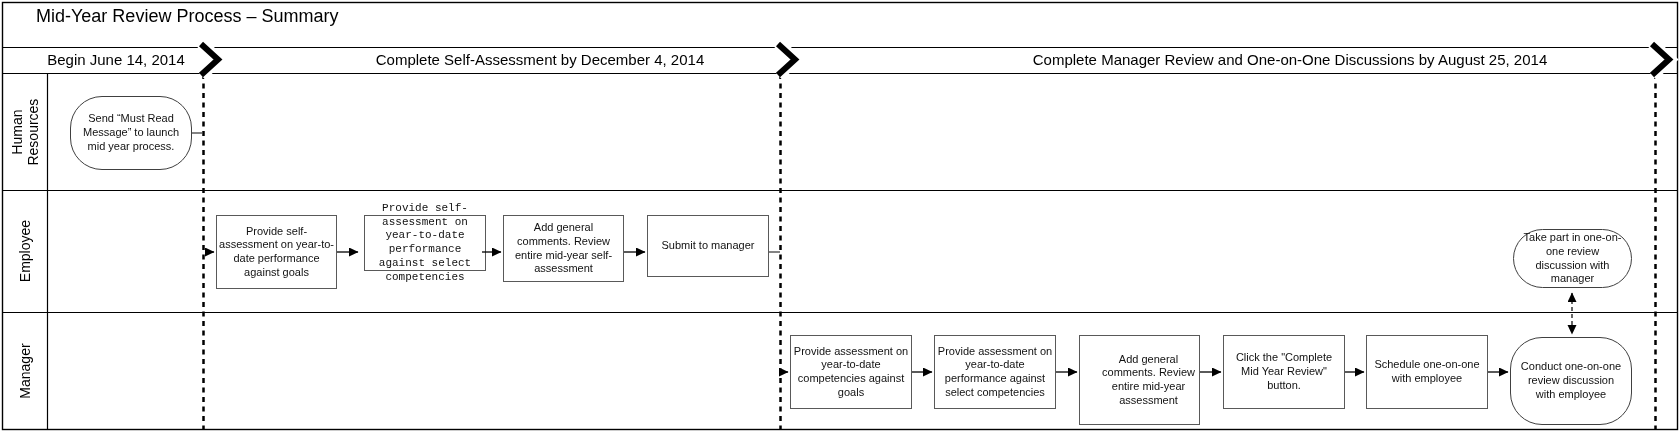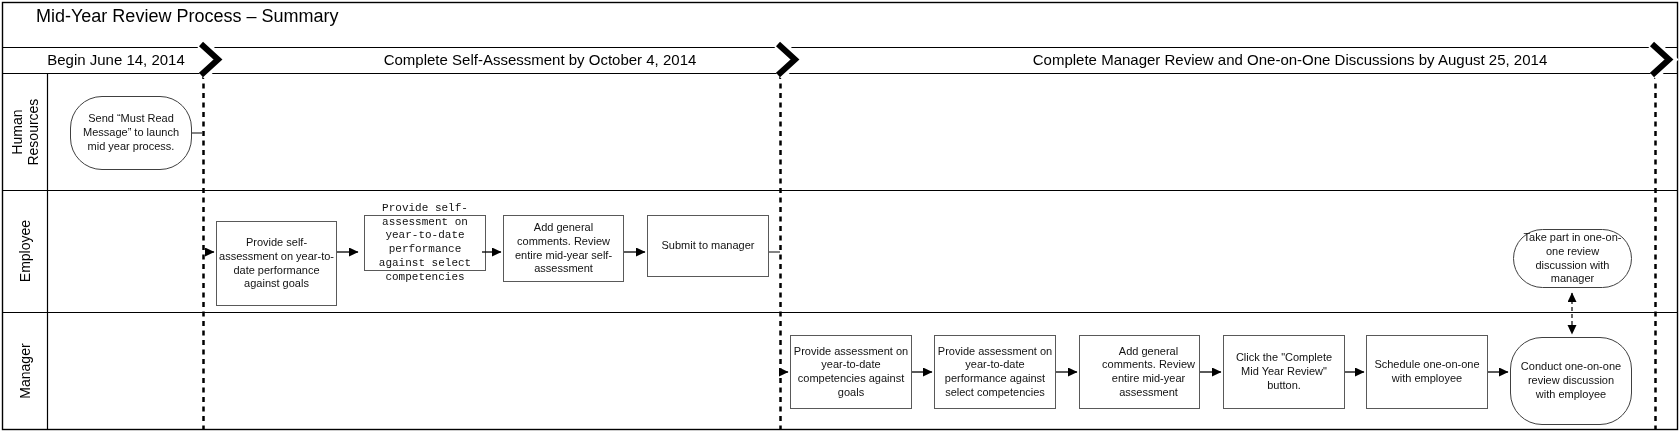--- a/index.html
+++ b/index.html
@@ -42,44 +42,44 @@
   }
 </style>
 </head>
 <body>
 
 <div class="canvas">
 
   <div class="title">Mid-Year Review Process – Summary</div>
 
   <div class="phase-label" style="left:2px;width:198px;transform:translateX(15px);">Begin June 14, 2014</div>
-  <div class="phase-label" style="left:223px;width:554px;transform:translateX(40px);">Complete Self-Assessment by October 4, 2014</div>
+  <div class="phase-label" style="left:223px;width:554px;transform:translateX(40px);">Complete Self-Assessment by December 4, 2014</div>
   <div class="phase-label" style="left:798px;width:854px;transform:translateX(65px);">Complete Manager Review and One-on-One Discussions by August 25, 2014</div>
 
   <div class="lane-label" style="top:74px;height:116px;">
     <span class="lane-label-text">Human Resources</span>
   </div>
   <div class="lane-label" style="top:191px;height:121px;">
     <span class="lane-label-text">Employee</span>
   </div>
   <div class="lane-label" style="top:313px;height:116px;">
     <span class="lane-label-text">Manager</span>
   </div>
 
   <div class="node stadium" style="left:70px;top:96px;width:122px;height:74px;">Send “Must Read Message” to launch mid year process.</div>
 
-  <div class="node rect" style="left:216px;top:221px;width:121px;height:85px;">Provide self-assessment on year-to-date performance against goals</div>
+  <div class="node rect" style="left:216px;top:215px;width:121px;height:74px;">Provide self-assessment on year-to-date performance against goals</div>
   <div class="node rect" style="left:364px;top:215px;width:122px;height:56px;font-family:Liberation Mono, monospace;">Provide self-assessment on year-to-date performance against select competencies</div>
   <div class="node rect" style="left:503px;top:215px;width:121px;height:67px;">Add general comments. Review entire mid-year self-assessment</div>
   <div class="node rect" style="left:647px;top:215px;width:122px;height:62px;">Submit to manager</div>
   <div class="node stadium" style="left:1513px;top:217px;width:119px;height:59px;margin-top:12px;">Take part in one-on-one review discussion with manager</div>
 
   <div class="node rect" style="left:790px;top:335px;width:122px;height:74px;">Provide assessment on year-to-date competencies against goals</div>
   <div class="node rect" style="left:934px;top:335px;width:122px;height:74px;">Provide assessment on year-to-date performance against select competencies</div>
-  <div class="node rect" style="left:1079px;top:335px;width:121px;height:74px;padding-left:20px;">Add general comments. Review entire mid-year assessment</div>
+  <div class="node rect" style="left:1079px;top:335px;width:121px;height:90px;padding-left:20px;">Add general comments. Review entire mid-year assessment</div>
   <div class="node rect" style="left:1223px;top:335px;width:122px;height:74px;">Click the "Complete Mid Year Review" button.</div>
   <div class="node rect" style="left:1366px;top:335px;width:122px;height:74px;">Schedule one-on-one with employee</div>
   <div class="node stadium" style="left:1510px;top:337px;width:122px;height:88px;">Conduct one-on-one review discussion with employee</div>
 
   <svg class="lines" viewBox="0 0 1680 434" xmlns="http://www.w3.org/2000/svg">
     <defs>
       <marker id="arr" markerUnits="userSpaceOnUse" markerWidth="11" markerHeight="10" refX="9" refY="4.5" orient="auto-start-reverse">
         <path d="M0,0 L9.5,4.5 L0,9 Z" fill="#000"></path>
       </marker>
     </defs>

